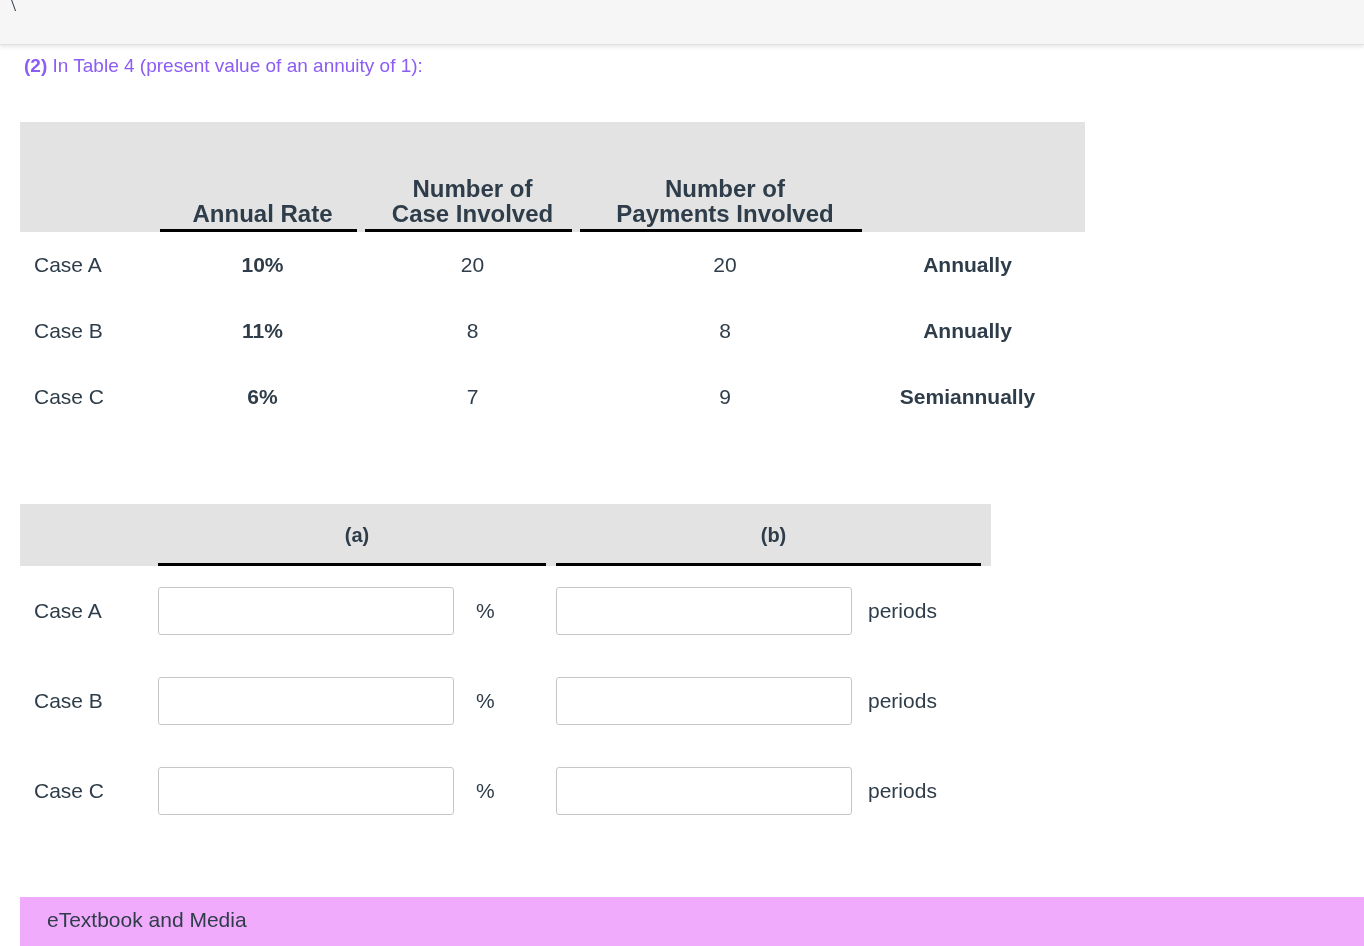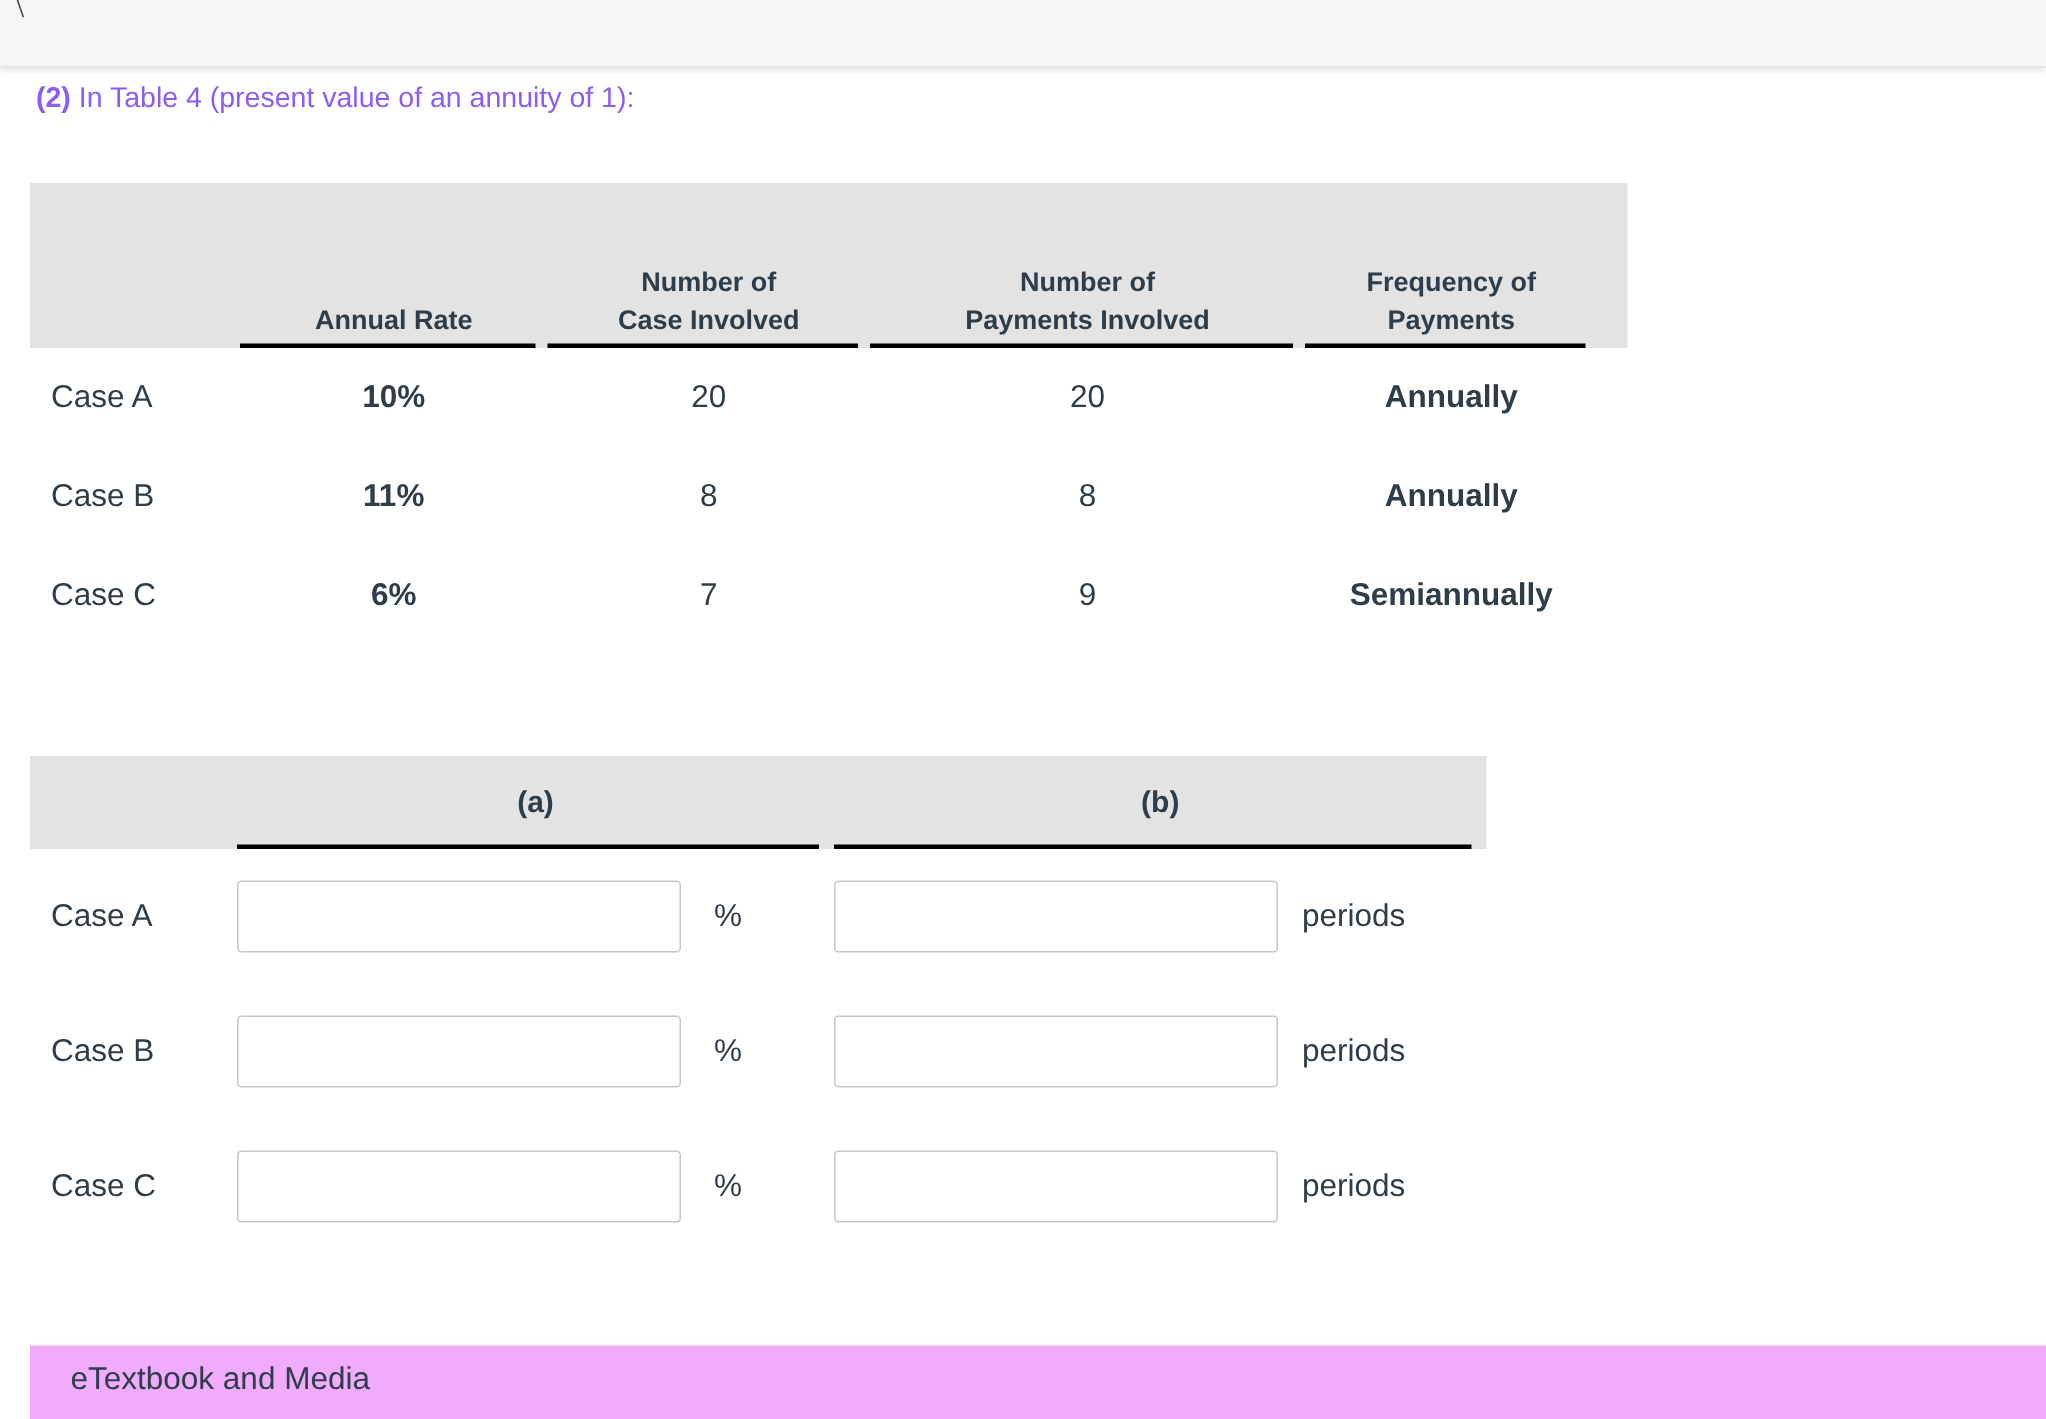--- a/index.html
+++ b/index.html
@@ -65,21 +65,21 @@
     display: flex;
     background: #e3e3e3;
     height: 110px;
   }
   .t1-head .cell {
     display: flex;
     align-items: flex-end;
     justify-content: center;
     text-align: center;
     font-weight: bold;
-    font-size: 18px;
+    font-size: 24px;
     line-height: 25px;
     padding-bottom: 6px;
     box-sizing: border-box;
     position: relative;
   }
   .t1-head .cell.ruled::after {
     content: "";
     position: absolute;
     left: 0;
     right: 8px;
@@ -224,26 +224,20 @@
         <span>Number of</span><br>
         <span>Case Involved</span>
       </span>
     </div>
     <div class="cell c-pay ruled">
       <span>
         <span>Number of</span><br>
         <span>Payments Involved</span>
       </span>
     </div>
-    <div class="cell c-freq ruled">
-      <span>
-        <span>Frequency of</span><br>
-        <span>Payments</span>
-      </span>
-    </div>
   </div>
 
   <div class="t1-row">
     <div class="cell c-label">Case A</div>
     <div class="cell c-rate">10%</div>
     <div class="cell c-years">20</div>
     <div class="cell c-pay">20</div>
     <div class="cell c-freq">Annually</div>
   </div>
 

